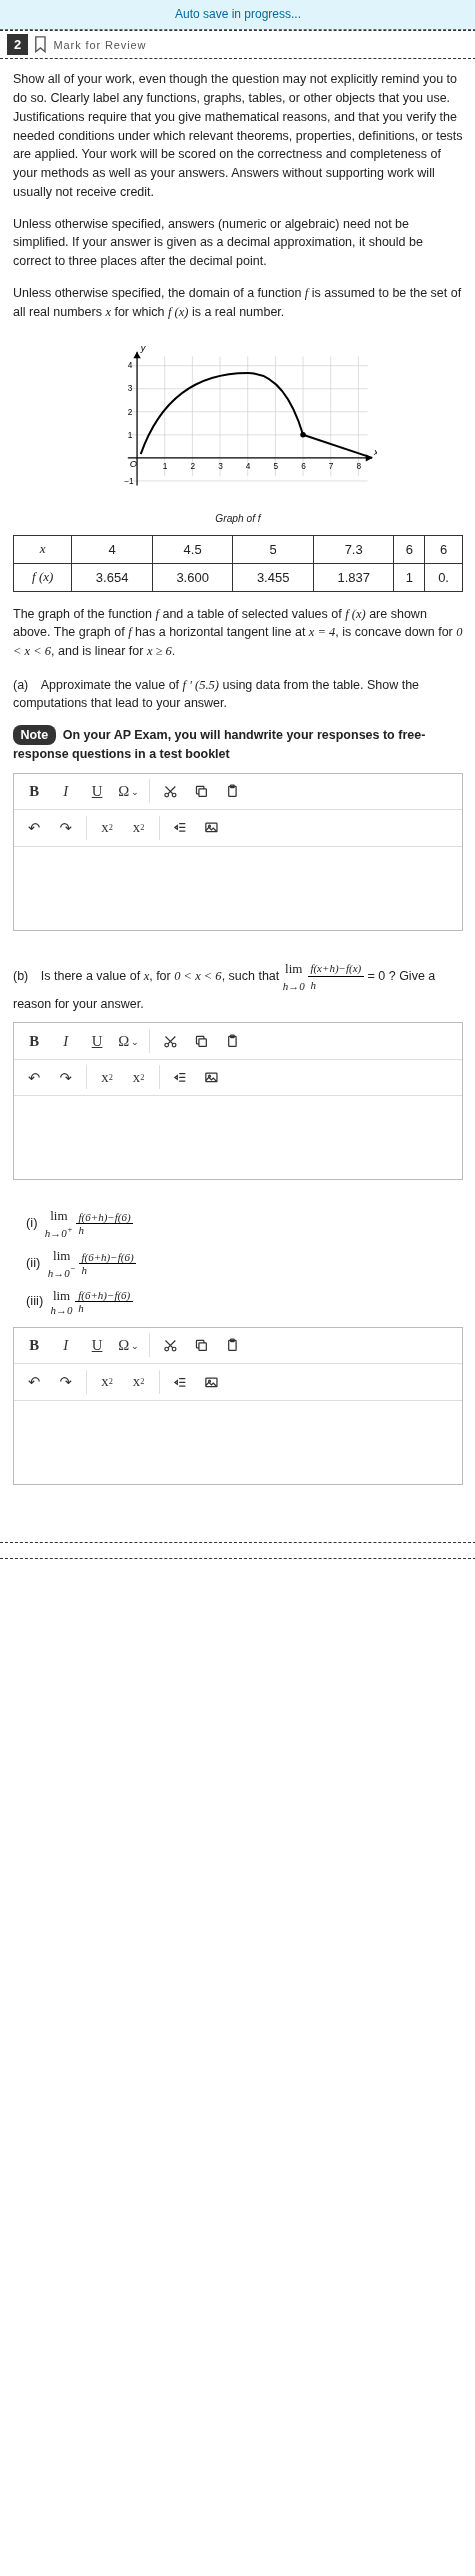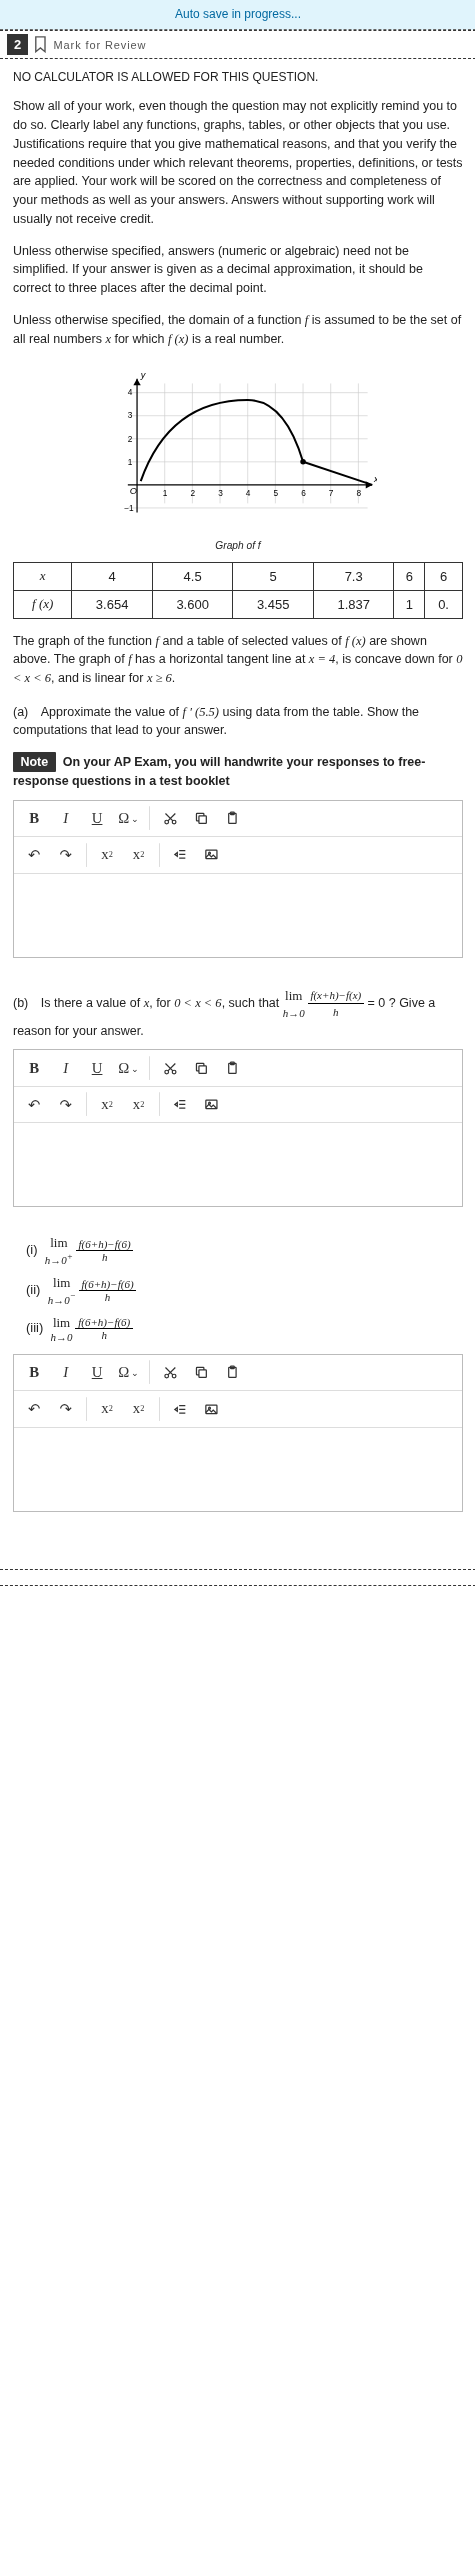--- a/index.html
+++ b/index.html
@@ -10,29 +10,29 @@
 .bookmark-icon{width:14.8px;height:16.6px}
 .mark-text{font-size:11px;color:#555;letter-spacing:0.9px}
 .content{padding:11px 13px}
 .no-calc{font-size:12px;margin-bottom:13px}
 .instr{font-size:12.5px;line-height:1.5;margin-bottom:13px}
 .graph-wrap{text-align:center;margin:16.6px 0 5.5px 0}
 .graph-cap{text-align:center;font-size:10.2px;font-style:italic;margin-bottom:11px}
 table.data{border-collapse:collapse;margin:0 0 13px 0;width:100%}
 table.data td,table.data th{border:0.9px solid #333;padding:5.5px 3.7px;text-align:center;font-size:13px}
 .math{font-family:'Times New Roman',serif;font-style:italic}
-.frac{display:inline-block;vertical-align:middle;text-align:center;font-family:'Times New Roman',serif;font-style:italic;font-size:11px}
+.frac{display:inline-block;vertical-align:middle;text-align:left;font-family:'Times New Roman',serif;font-style:italic;font-size:11px}
 .frac .num{display:block;border-bottom:0.9px solid #000;padding:0 2.8px}
 .frac .den{display:block;padding:0 2.8px}
 .lim{display:inline-block;vertical-align:middle;font-family:'Times New Roman',serif;font-size:13px;text-align:center;margin-right:2.8px}
 .lim .t{display:block}
 .lim .b{display:block;font-size:11px}
 .q-part{font-size:12.5px;line-height:1.5;margin:14.8px 0 9.2px 0}
 .note-row{margin:13px 0 9.2px 0;font-size:12.5px;line-height:1.5}
-.note-badge{background:#333;color:#fff;padding:2.8px 7.4px;font-weight:bold;border-radius:1px;margin-right:3.7px}
+.note-badge{background:#333;color:#fff;padding:2.8px 7.4px;font-weight:bold;border-radius:8px;margin-right:3.7px}
 .editor{border:0.9px solid #bbb;margin-bottom:28px}
 .toolbar{border-bottom:0.9px solid #ddd;display:flex;align-items:center}
 .toolbar-row{display:flex;flex-wrap:wrap;padding:3.7px 5.5px;gap:1.8px;width:100%}
 .tbtn{width:29.6px;height:28px;display:flex;align-items:center;justify-content:center;font-family:'Times New Roman',serif;font-size:14.8px;cursor:pointer;color:#333;border-radius:2.8px}
 .tbtn.bold{font-weight:bold}
 .tbtn.italic{font-style:italic}
 .tbtn.under{text-decoration:underline}
 .tbtn svg{width:14.8px;height:14.8px}
 .tbtn.sep{width:0.9px;background:#ddd;margin:1.8px 3.7px;height:24px;cursor:default}
 .editor-area{min-height:83px;padding:7.4px}
@@ -50,21 +50,20 @@
 <div class="header-bar">
   <div class="q-num">2</div>
   <svg class="bookmark-icon" viewBox="0 0 16 18">
       <path d="M3 1h10v16l-5-4-5 4z" fill="none" stroke="#555" stroke-width="1.5"></path>
     </svg>
   <span class="mark-text">Mark for Review</span>
 </div>
 
 <div class="content">
 
-<p class="no-calc">NO CALCULATOR IS ALLOWED FOR THIS QUESTION.</p>
 
 <p class="instr">Show all of your work, even though the question may not explicitly remind you to do so. Clearly label any functions, graphs, tables, or other objects that you use. Justifications require that you give mathematical reasons, and that you verify the needed conditions under which relevant theorems, properties, definitions, or tests are applied. Your work will be scored on the correctness and completeness of your methods as well as your answers. Answers without supporting work will usually not receive credit.</p>
 <p class="instr">Unless otherwise specified, answers (numeric or algebraic) need not be simplified. If your answer is given as a decimal approximation, it should be correct to three places after the decimal point.</p>
 <p class="instr">
   <span>Unless otherwise specified, the domain of a function </span><span class="math">f</span><span> is assumed to be the set of all real numbers </span><span class="math">x</span><span> for which </span><span class="math">f (x)</span><span> is a real number.</span>
 </p>
 
 <div class="graph-wrap">
 <svg width="277" height="166" viewBox="0 0 300 180" style="font-size:13px">
   <g stroke="#ccc" stroke-width="0.7">

